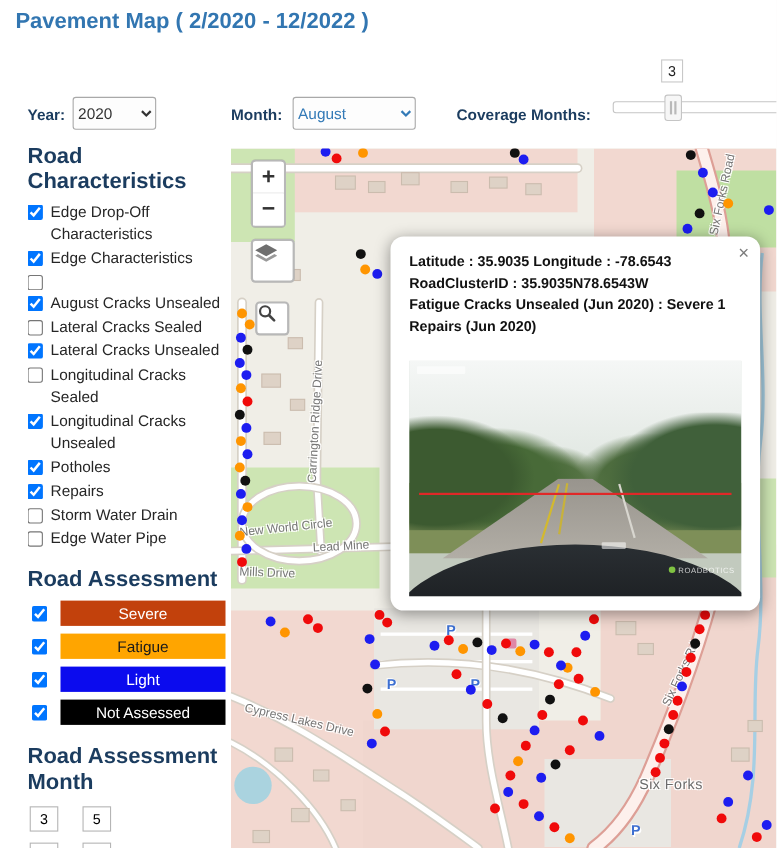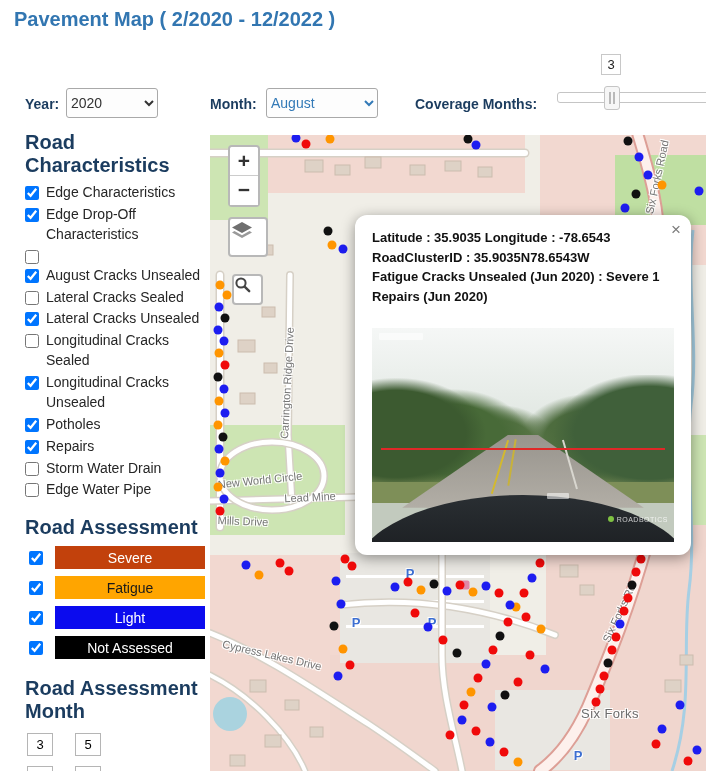--- a/index.html
+++ b/index.html
@@ -9,21 +9,21 @@
 
   
   .title { position:absolute; left:14px; top:8px; font-size:20px; font-weight:600; color:#3276b1; }
 
   
   .ctl-label { position:absolute; font-size:14px; font-weight:700; color:#1b3c5f; top:96px; }
   .lbl-year { left:25px; }
   .lbl-month { left:210px; }
   .lbl-coverage { left:415px; }
   select { height:30px; border:1px solid #a9a9a9; border-radius:3px; background:#fdfdfd; font-size:14px; font-family:"Liberation Sans",sans-serif; }
-  .year-select { position:absolute; left:66px; top:88px; width:92px; color:#333; }
+  .year-select { position:absolute; left:66px; top:88px; width:76px; color:#333; }
   .month-select { position:absolute; left:266px; top:88px; width:112px; color:#337ab7; }
   .slider-track { position:absolute; left:557px; top:92px; width:200px; height:11px; background:#fff; border:1px solid #c5c5c5; border-radius:3px; }
   .slider-handle { position:absolute; left:46px; top:-7px; width:16px; height:24px; background:#f6f6f6; border:1px solid #c5c5c5; border-radius:3px; }
   .slider-handle::before { content:""; position:absolute; left:4px; top:5px; width:2px; height:12px; background:#b9b9b9; box-shadow:4px 0 0 #b9b9b9; }
   .slider-value { position:absolute; left:601px; top:54px; min-width:20px; height:21px; line-height:19px; text-align:center; padding:0 5px; border:1px solid #c8c8c8; background:#fff; font-size:13px; color:#222; }
 
   
   .sidebar { position:absolute; left:25px; top:131px; width:183px; }
   .section-title { font-size:20px; font-weight:700; color:#1b3c5f; margin:0 0 6px 0; }
   .check-row { display:flex; align-items:flex-start; gap:7px; margin:2px 0; font-size:14px; color:#262626; line-height:1.42; cursor:default; }
@@ -107,25 +107,25 @@
   <div class="slider-value">3</div>
   <div class="slider-track">
     <div class="slider-handle"></div>
   </div>
 
   <div class="sidebar">
     <h3 class="section-title">Road Characteristics</h3>
     <div class="char-list">
         <label class="check-row">
           <input type="checkbox" checked="" style="">
+          <span class="check-label">Edge Drop-Off Characteristics</span>
+        </label>
+        <label class="check-row">
+          <input type="checkbox" checked="" style="">
           <span class="check-label">Edge Characteristics</span>
-        </label>
-        <label class="check-row">
-          <input type="checkbox" checked="" style="">
-          <span class="check-label">Edge Drop-Off Characteristics</span>
         </label>
         <label class="check-row">
           <input type="checkbox" style="">
         </label>
         <label class="check-row">
           <input type="checkbox" checked="" style="">
           <span class="check-label">August Cracks Unsealed</span>
         </label>
         <label class="check-row">
           <input type="checkbox" style="">

